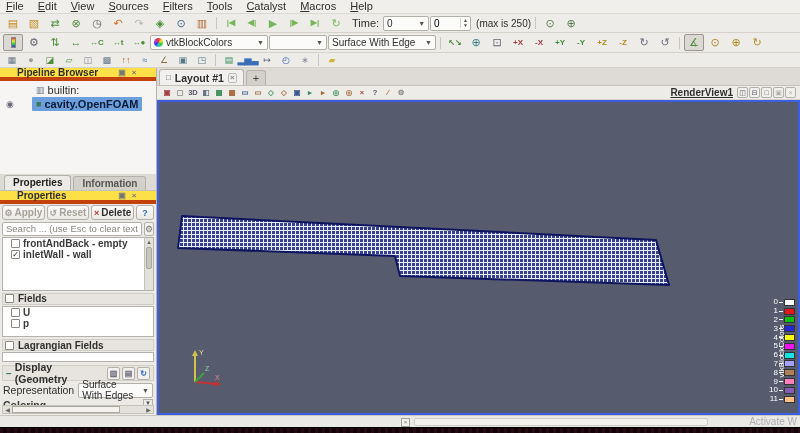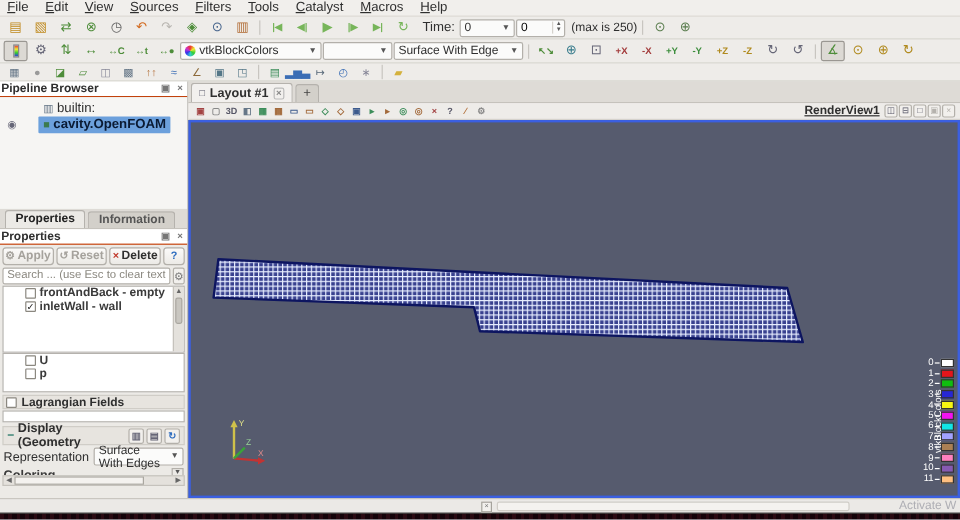--- a/index.html
+++ b/index.html
@@ -28,21 +28,21 @@
   .combo .carrow { font-size:7px; color:#555; margin-left:auto; }
   .combo-icon { width:9px; height:9px; border-radius:50%; background:conic-gradient(#e33,#ee3,#3c3,#3cc,#33e,#c3c,#e33); display:inline-block; }
   .spin { display:inline-flex; align-items:center; background:#fbfbfa; border:1px solid #b3b0aa; border-radius:2px; height:15px; padding-left:3px; }
   .spin input { width:26px; border:0; font-size:10px; font-family:inherit; background:transparent; outline:none; }
   .spin .arrows { display:flex; flex-direction:column; font-size:5px; line-height:5px; color:#555; padding:0 2px; border-left:1px solid #d5d2cc; }
   .max-label { margin-left:4px; font-size:10px;text-align:right; }
 
   
   .main { display:flex; height:347px; }
   .left-panel { width:157px; border-right:1px solid #b5b2ad; display:flex; flex-direction:column; background:#eceae6; }
-  .panel-header { height:13px; display:flex; align-items:center; padding:0 1px; font-weight:bold; font-size:10px; background:#ffffff; border-bottom:1px solid #c2410c; }
+  .panel-header { height:13px; display:flex; align-items:center; padding:0 17px; font-weight:bold; font-size:10px; background:#fde047; border-bottom:4px solid #c2410c; }
   .ph-btns { margin-left:auto; display:flex; gap:2px; }
   .ph-btn { font-size:8px; color:#777; width:10px; text-align:center; line-height:10px; }
 
   .ptree { flex:0 0 93px; background:#f6f5f3; position:relative; padding-top:2px; }
   .prow { display:flex; align-items:center; height:14px; padding-left:4px; gap:4px; }
   .eye { width:12px; font-size:9px; color:#667; visibility:hidden; text-align:center; }
   .eye.on { visibility:visible; }
   .prow .pin { display:flex; align-items:center; gap:3px; margin-left:12px; padding:0 4px; height:14px; border-radius:1px; }
   .prow.sel .pin { background:#6ca0dc; }
   .prow.sel .plabel { color:#0a1a33; font-weight:bold; }
@@ -64,21 +64,21 @@
 
   .search-row { height:16px; display:flex; align-items:center; gap:2px; padding:0 2px 1px 2px; }
   .search-row input { flex:1; height:14px; border:1px solid #b3b0aa; border-radius:2px; font-size:9.5px; font-family:inherit; padding:0 3px; background:#fff; outline:none; color:#333; }
   .search-row input::placeholder { color:#8a877f; }
   .gear-btn { width:14px; height:14px; border:1px solid #b3b0aa; border-radius:2px; background:#f2f0ed; font-size:9px; color:#777; text-align:center; line-height:12px; }
 
   .listbox { background:#fff; border:1px solid #b5b2ad; margin:0 2px; position:relative; overflow:hidden; }
   .regions { height:56px; }
   .fieldslist { height:33px; }
   .emptylist { height:10px; }
-  .lrow { display:flex; align-items:center; gap:3px; height:11px; padding-left:18px; }
+  .lrow { display:flex; align-items:center; gap:3px; height:11px; padding-left:8px; }
   .cb { width:9px; height:9px; border:1px solid #8b8880; background:#fff; border-radius:1px; font-size:8px; line-height:8px; text-align:center; color:#222; flex:0 0 9px; }
   .cb.on::after { content:"✓"; }
   .llabel { font-size:10px; font-weight:bold; color:#3a3a3a; white-space:nowrap; }
   .vscroll { position:absolute; right:0; top:0; bottom:0; width:9px; background:#e4e1dc; border-left:1px solid #c5c2bc; }
   .vscroll .varrow { height:8px; font-size:6px; text-align:center; color:#666; line-height:8px; }
   .vscroll .vthumb { margin:1px; height:22px; background:#c9c6c0; border:1px solid #aaa7a0; border-radius:2px; }
 
   .sect-header { height:12px; display:flex; align-items:center; gap:4px; margin:2px 2px 1px 2px; padding:0 2px; background:#e7e4df; border:1px solid #d0cdc7; font-size:10px; font-weight:bold; }
 
   .disp-header { height:16px; display:flex; align-items:center; gap:3px; margin:3px 2px 0 2px; padding:0 3px; background:#e7e4df; border:1px solid #d0cdc7; font-weight:bold; font-size:10.5px; }
@@ -457,20 +457,24 @@
           </div>
             <div class="lrow">
             <span class="cb on"></span>
             <span class="llabel">inletWall - wall</span>
           </div>
           </div>
         <div class="vscroll">
             <div class="varrow">▲</div>
             <div class="vthumb"></div>
           </div>
+      </div>
+      <div class="sect-header">
+        <span class="cb"></span>
+        <span>Fields</span>
       </div>
       <div class="listbox fieldslist">
         <div>
 
         <div class="lrow">
             <span class="cb"></span>
             <span class="llabel">U</span>
           </div>
             <div class="lrow">
             <span class="cb"></span>

